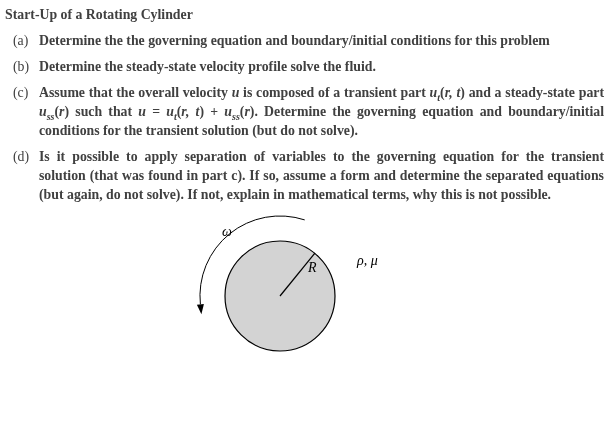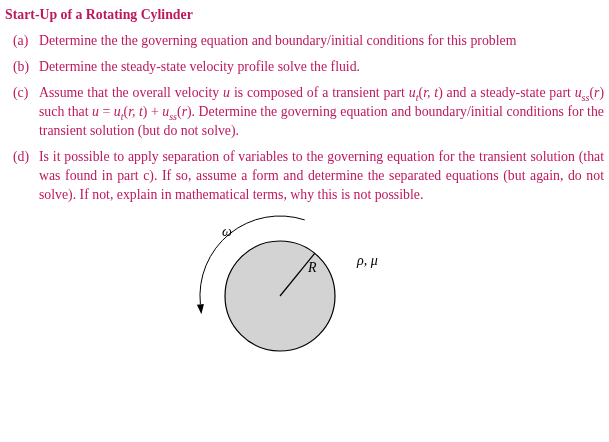--- a/index.html
+++ b/index.html
@@ -7,21 +7,21 @@
     padding: 0;
     background: #ffffff;
   }
   .page {
     position: relative;
     width: 609px;
     height: 442px;
     box-sizing: border-box;
     padding: 5px 5px 0 5px;
     background: #ffffff;
-    color: #be185d;
+    color: #404040;
     font-family: "Liberation Serif", serif;
     font-size: 13.8px;
     line-height: 1.38;
     overflow: hidden;
   }
   .title {
     font-weight: bold;
   }
   .intro {
     text-align: justify;
@@ -34,20 +34,21 @@
     margin-top: 7px;
     padding-left: 8px;
   }
   .item-label {
     width: 26px;
     flex: none;
   }
   .item-text {
     flex: 1;
     text-align: justify;
+    font-weight: bold;
   }
   .item-text i, .intro i {
     font-style: italic;
   }
   sub {
     font-size: 10px;
     line-height: 0;
   }
   .diagram {
     display: block;

